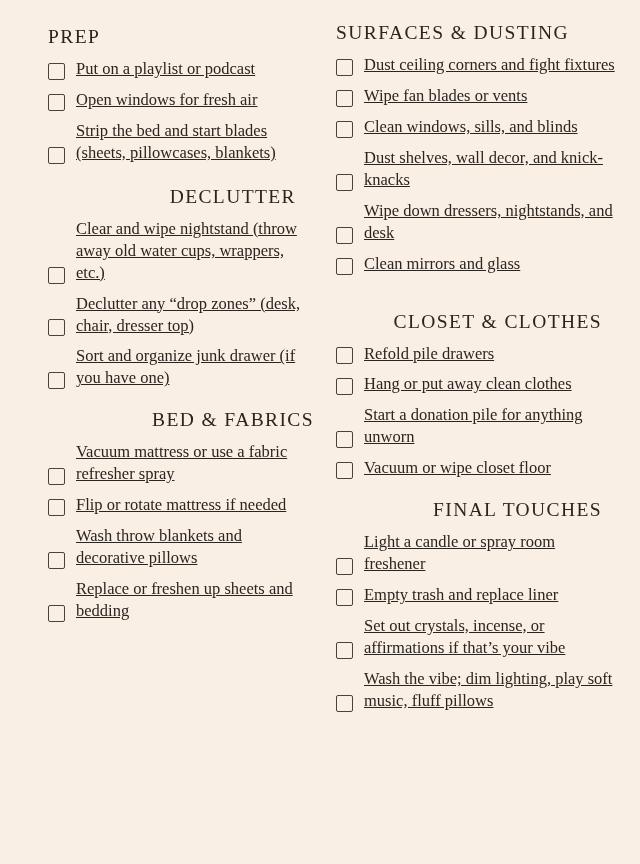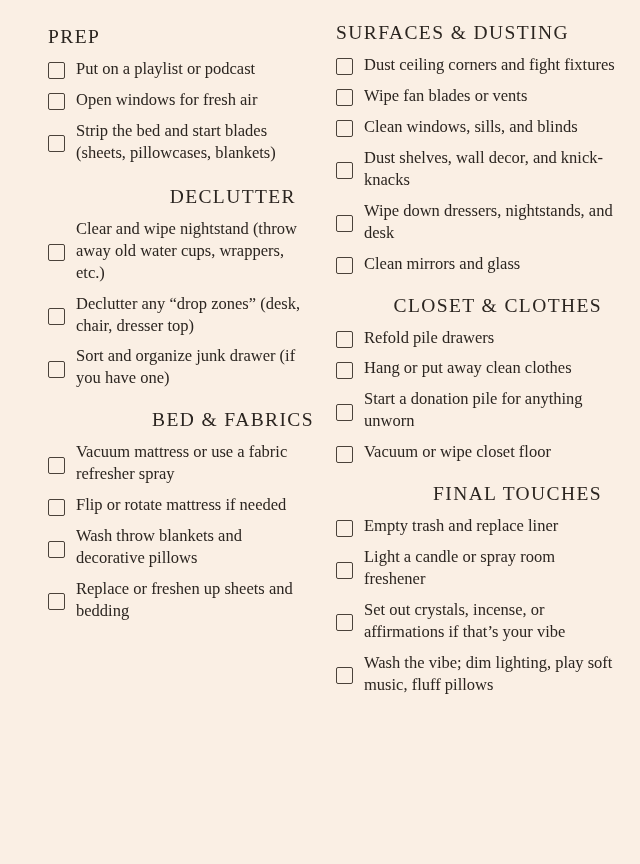--- a/index.html
+++ b/index.html
@@ -52,22 +52,23 @@
     text-align: right;
     padding-right: 18px;
   }
   .items {
     list-style: none;
     margin: 0;
     padding: 0;
   }
   .item {
     display: flex;
-    align-items: center;
+    align-items: flex-end;
     margin-bottom: 9px;
+    text-decoration: underline;
   }
   .checkbox {
     flex: 0 0 auto;
     width: 15px;
     height: 15px;
     border: 1.3px solid #4a423a;
     border-radius: 2px;
     margin-top: 4px;
     margin-right: 11px;
     background: transparent;
@@ -79,21 +80,21 @@
     max-width: 268px;
   }
   .col-right .label {
     max-width: 278px;
   }
   
   .sec-prep { margin-top: 4px; margin-bottom: 22px; }
   .sec-prep .section-title { margin-left: 0; }
   .sec-declutter { margin-bottom: 20px; }
   .sec-bed .section-title { padding-right: 0; }
-  .sec-surfaces { margin-top: 0px; margin-bottom: 20px; }
+  .sec-surfaces { margin-top: 0px; margin-bottom: 36px; }
   .sec-closet { margin-bottom: 20px; }
 </style>
 </head>
 <body>
 
 <div class="page">
 
   <div class="col col-left">
 
     <div class="section sec-prep">
@@ -208,28 +209,28 @@
           <span class="label">Vacuum or wipe closet floor</span>
         </li>
       </ul>
     </div>
 
     <div class="section sec-final">
       <h2 class="section-title center">FINAL TOUCHES</h2>
       <ul class="items">
         <li class="item">
           <span class="checkbox"></span>
+          <span class="label">Light a candle or spray room freshener</span>
+        </li>
+        <li class="item">
+          <span class="checkbox"></span>
           <span class="label">Empty trash and replace liner</span>
         </li>
         <li class="item">
           <span class="checkbox"></span>
-          <span class="label">Light a candle or spray room freshener</span>
-        </li>
-        <li class="item">
-          <span class="checkbox"></span>
           <span class="label">Set out crystals, incense, or affirmations if that’s your vibe</span>
         </li>
         <li class="item">
           <span class="checkbox"></span>
           <span class="label">Wash the vibe; dim lighting, play soft music, fluff pillows</span>
         </li>
       </ul>
     </div>
 
   </div>

